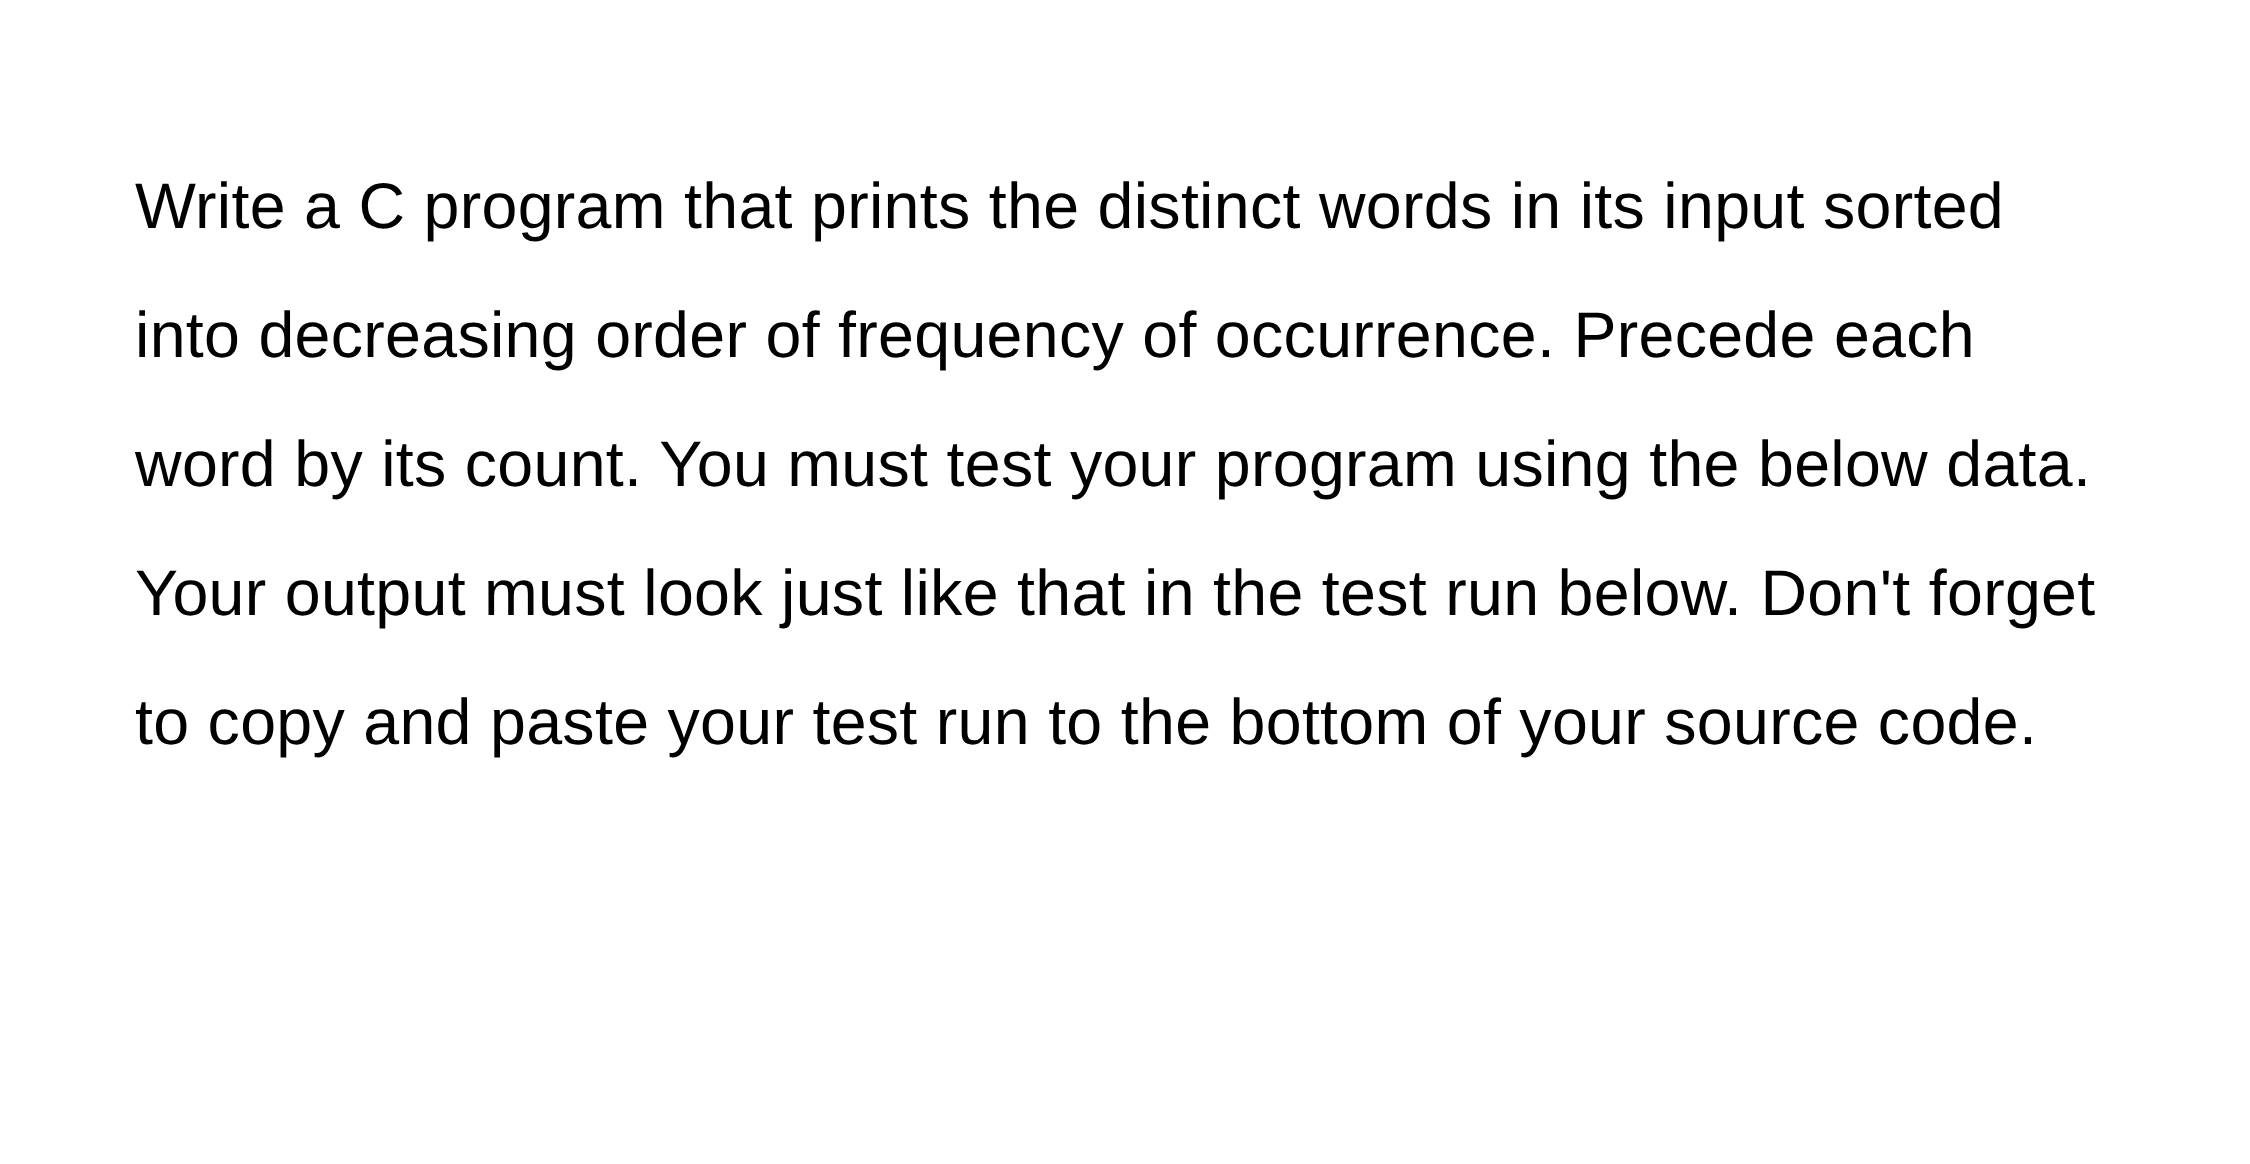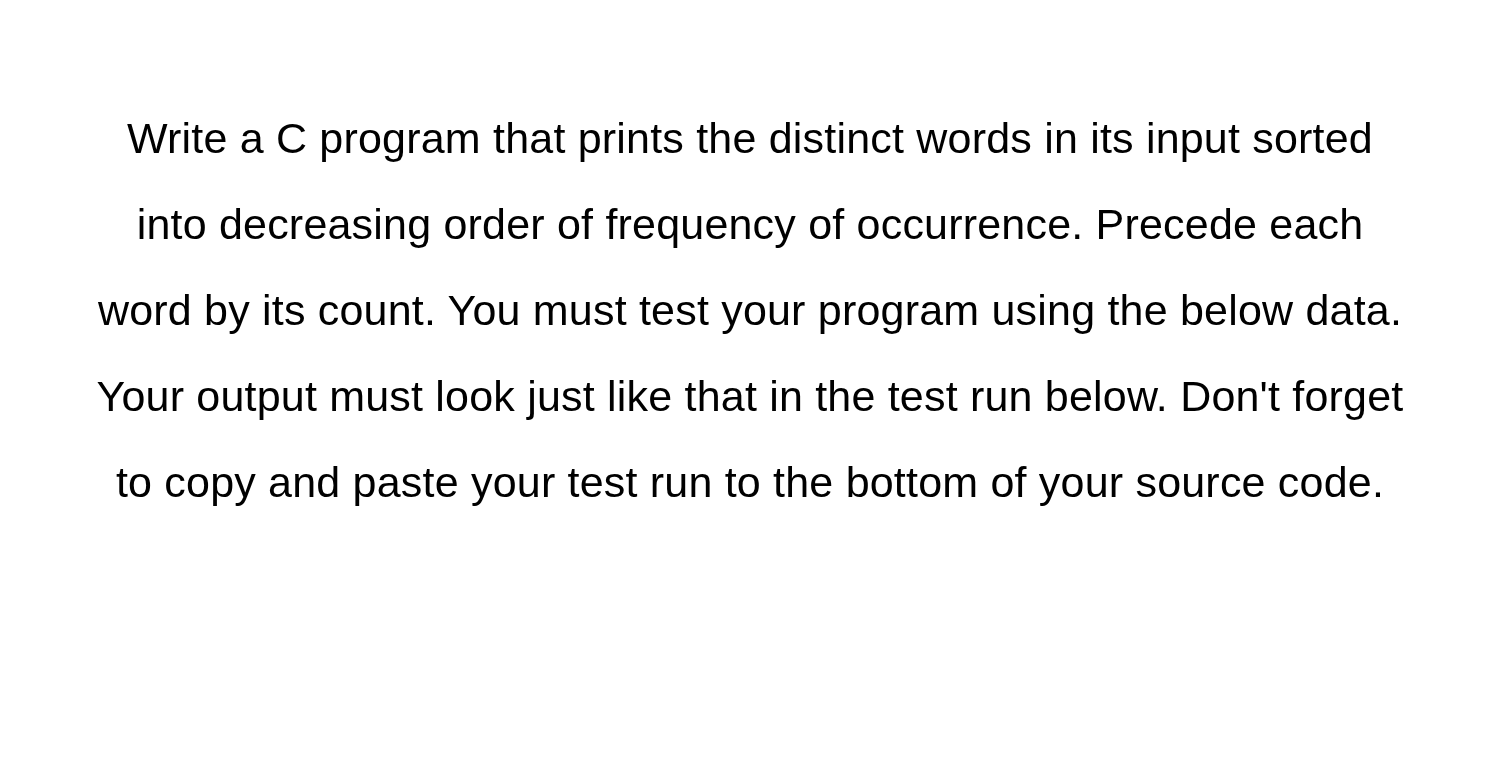--- a/index.html
+++ b/index.html
@@ -1,19 +1,18 @@
 <!DOCTYPE html>
 <html><head>
   <meta charset="utf-8">
   <style>
     * {
       margin: 0;
       padding: 0;
       box-sizing: border-box;
-      text-align: center;
     }
     body {
       width: 1500px;
       height: 776px;
       background: #ffffff;
       font-family: -apple-system, BlinkMacSystemFont, "Segoe UI", Helvetica, Arial, sans-serif;
       padding: 95px 90px 80px 90px;
       display: flex;
       align-items: flex-start;
     }

